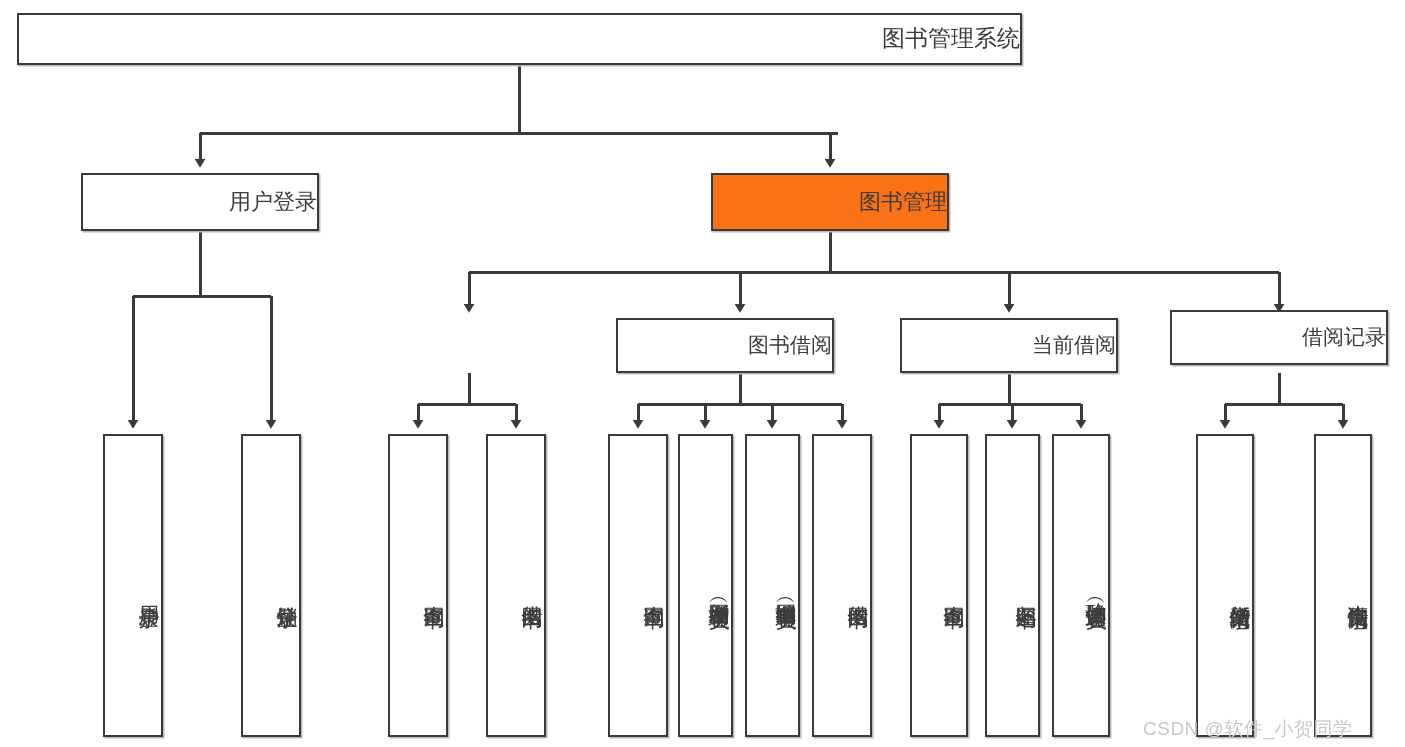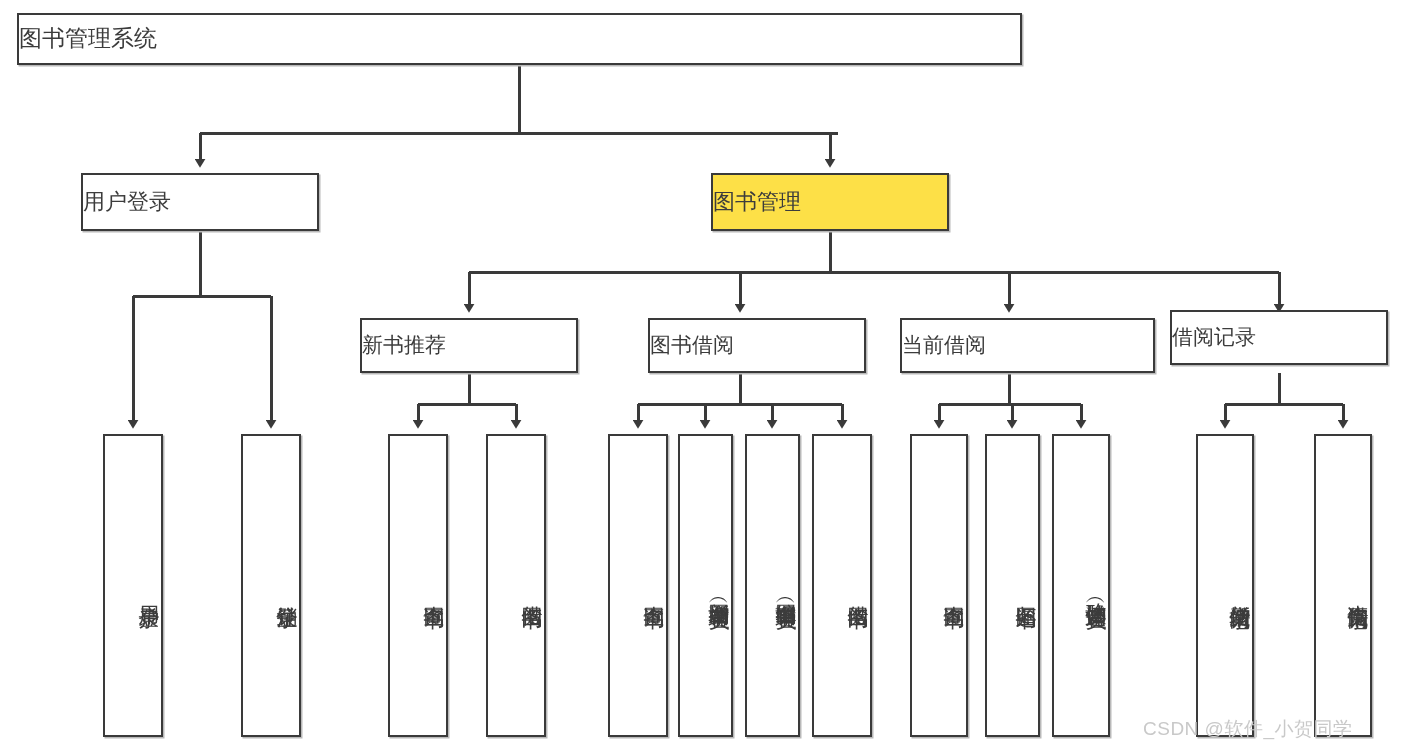--- a/index.html
+++ b/index.html
@@ -27,21 +27,21 @@
     pointer-events: none;
   }
   .node {
     position: absolute;
     box-sizing: border-box;
     background: #ffffff;
     border: 2px solid #3a3a3a;
     box-shadow: 1.5px 1.5px 0 0 #b9b9b9;
     display: flex;
     align-items: center;
-    justify-content: flex-start;
+    justify-content: flex-end;
     color: #3c3c3c;
     line-height: 1.18;
     text-align: center;
   }
   .node.root {
     font-size: 23px;
   }
   .node.level1 {
     font-size: 22px;
   }
@@ -126,31 +126,28 @@
     </g>
   </svg>
 
   <div class="node root" style="left: 17px; top: 13px; width: 1005px; height: 52px; border-color: rgb(58, 58, 58); color: rgb(60, 60, 60); background: rgb(255, 255, 255); box-shadow: rgb(185, 185, 185) 1.5px 1.5px 0px 0px;">
     <span>图书管理系统</span>
   </div>
 
   <div class="node level1" style="left: 81px; top: 173px; width: 238px; height: 58px; border-color: rgb(58, 58, 58); color: rgb(60, 60, 60); background: rgb(255, 255, 255); box-shadow: rgb(185, 185, 185) 1.5px 1.5px 0px 0px;">
     <span>用户登录</span>
   </div>
-  <div class="node level1" style="left: 711px; top: 173px; width: 238px; height: 58px; border-color: rgb(58, 58, 58); color: rgb(60, 60, 60); background: #fde047; box-shadow: rgb(185, 185, 185) 1.5px 1.5px 0px 0px;">
+  <div class="node level1" style="left: 711px; top: 173px; width: 238px; height: 58px; border-color: rgb(58, 58, 58); color: rgb(60, 60, 60); background: #f97316; box-shadow: rgb(185, 185, 185) 1.5px 1.5px 0px 0px;">
     <span>图书管理</span>
   </div>
 
-  <div class="node level2" style="left: 360px; top: 318px; width: 218px; height: 55px; border-color: rgb(58, 58, 58); color: rgb(60, 60, 60); background: rgb(255, 255, 255); box-shadow: rgb(185, 185, 185) 1.5px 1.5px 0px 0px;">
-    <span>新书推荐</span>
-  </div>
-  <div class="node level2" style="left: 648px; top: 318px; width: 218px; height: 55px; border-color: rgb(58, 58, 58); color: rgb(60, 60, 60); background: rgb(255, 255, 255); box-shadow: rgb(185, 185, 185) 1.5px 1.5px 0px 0px;">
+  <div class="node level2" style="left: 616px; top: 318px; width: 218px; height: 55px; border-color: rgb(58, 58, 58); color: rgb(60, 60, 60); background: rgb(255, 255, 255); box-shadow: rgb(185, 185, 185) 1.5px 1.5px 0px 0px;">
     <span>图书借阅</span>
   </div>
-  <div class="node level2" style="left: 900px; top: 318px; width: 255px; height: 55px; border-color: rgb(58, 58, 58); color: rgb(60, 60, 60); background: rgb(255, 255, 255); box-shadow: rgb(185, 185, 185) 1.5px 1.5px 0px 0px;">
+  <div class="node level2" style="left: 900px; top: 318px; width: 218px; height: 55px; border-color: rgb(58, 58, 58); color: rgb(60, 60, 60); background: rgb(255, 255, 255); box-shadow: rgb(185, 185, 185) 1.5px 1.5px 0px 0px;">
     <span>当前借阅</span>
   </div>
   <div class="node level2" style="left: 1170px; top: 310px; width: 218px; height: 55px; border-color: rgb(58, 58, 58); color: rgb(60, 60, 60); background: rgb(255, 255, 255); box-shadow: rgb(185, 185, 185) 1.5px 1.5px 0px 0px;">
     <span>借阅记录</span>
   </div>
 
   <div class="node leaf" style="left: 103px; top: 434px; width: 60px; height: 303px; border-color: rgb(58, 58, 58); color: rgb(60, 60, 60); background: rgb(255, 255, 255); box-shadow: rgb(185, 185, 185) 1.5px 1.5px 0px 0px;">
     <span class="vlabel">用户登录</span>
   </div>
   <div class="node leaf" style="left: 241px; top: 434px; width: 60px; height: 303px; border-color: rgb(58, 58, 58); color: rgb(60, 60, 60); background: rgb(255, 255, 255); box-shadow: rgb(185, 185, 185) 1.5px 1.5px 0px 0px;">

